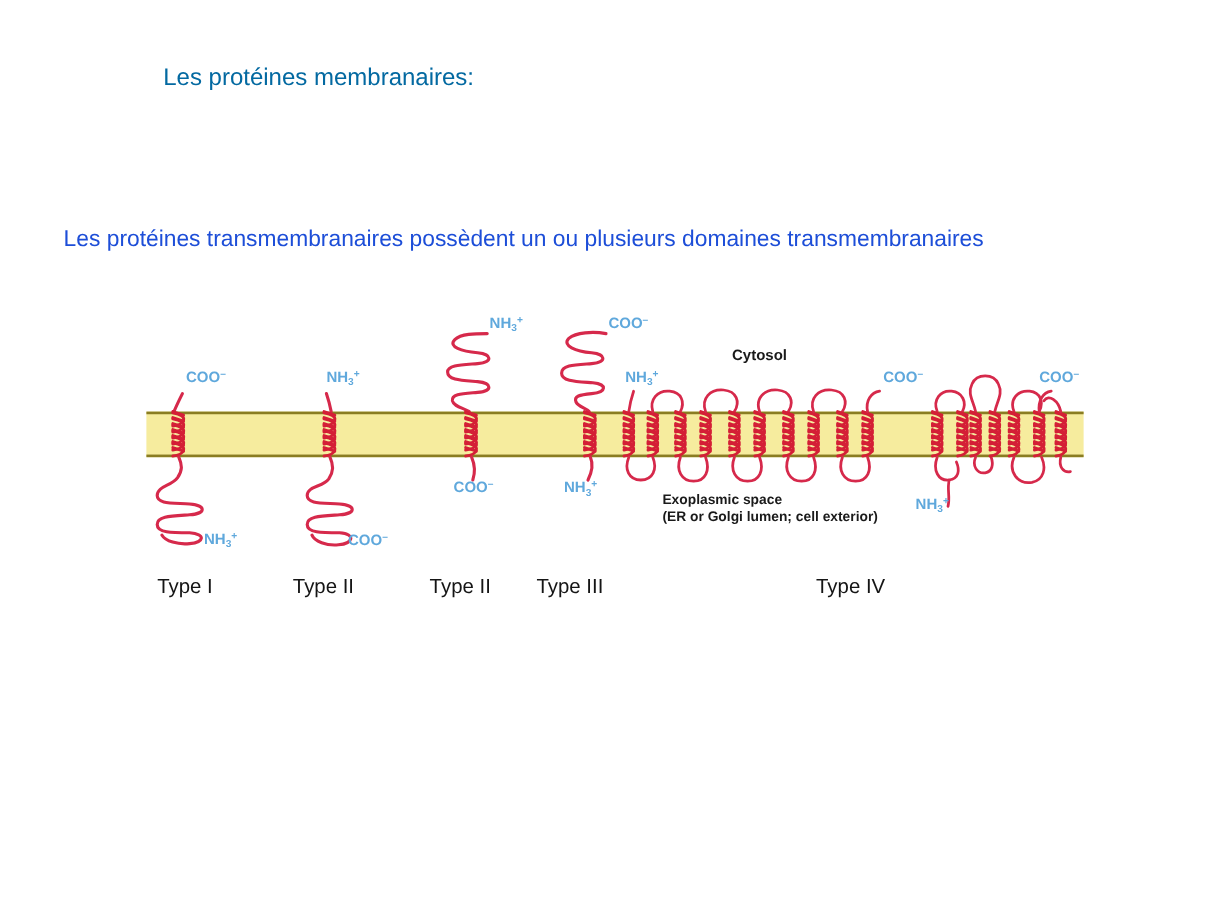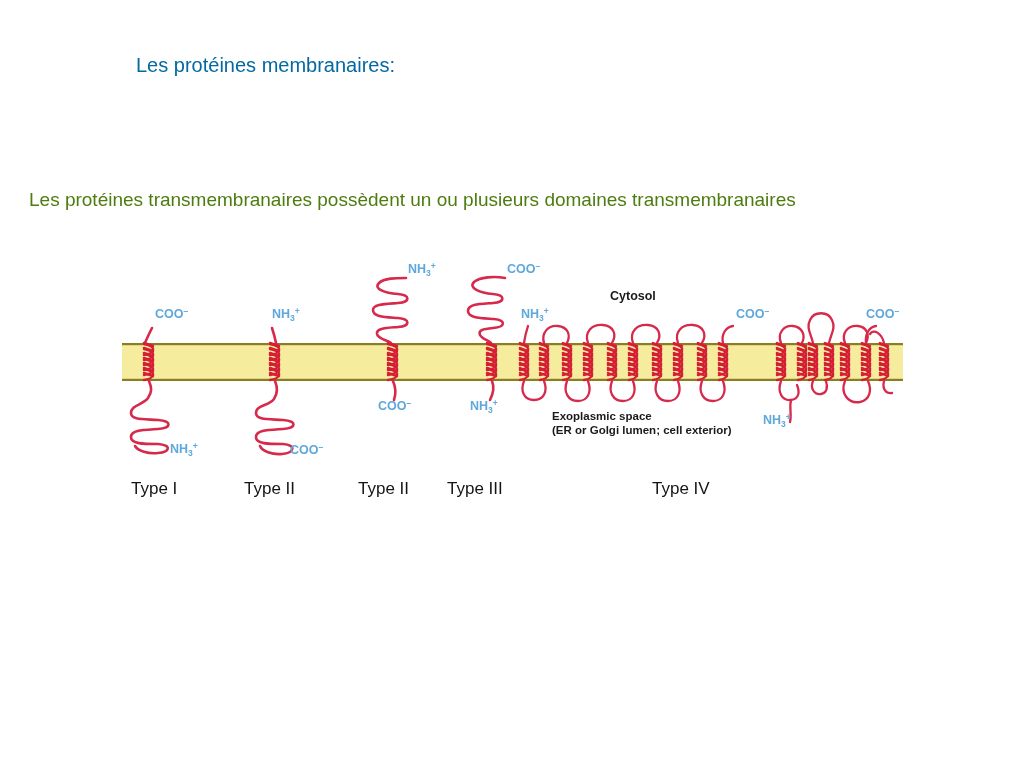--- a/index.html
+++ b/index.html
@@ -19,25 +19,25 @@
     position: absolute;
     left: 136px;
     top: 48px;
     font-size: 20px;
     line-height: 34px;
     color: #0369a1;
     white-space: nowrap;
   }
   #slide-subtitle {
     position: absolute;
-    left: 29px;
+    left: 53px;
     top: 187px;
     font-size: 19px;
     line-height: 26px;
-    color: #4d7c0f;
+    color: #1d4ed8;
     white-space: nowrap;
   }
   #figure-wrap {
     position: absolute;
     left: 0px;
     top: 248px;
     width: 1024px;
     height: 260px;
   }
   #figure-svg {
@@ -547,14 +547,14 @@
     <text class="fig-label-blue" x="866" y="70">COO<tspan class="sup" dy="-4">–</tspan></text>
 
   </svg>
 </div>
 
 <div id="type-row">
   <div class="type-label" style="left:131px">Type I</div>
   <div class="type-label" style="left:244px">Type II</div>
   <div class="type-label" style="left:358px">Type II</div>
   <div class="type-label" style="left:447px">Type III</div>
-  <div class="type-label" style="left:652px">Type IV</div>
+  <div class="type-label" style="left:680px">Type IV</div>
 </div>
 
 </body></html>

